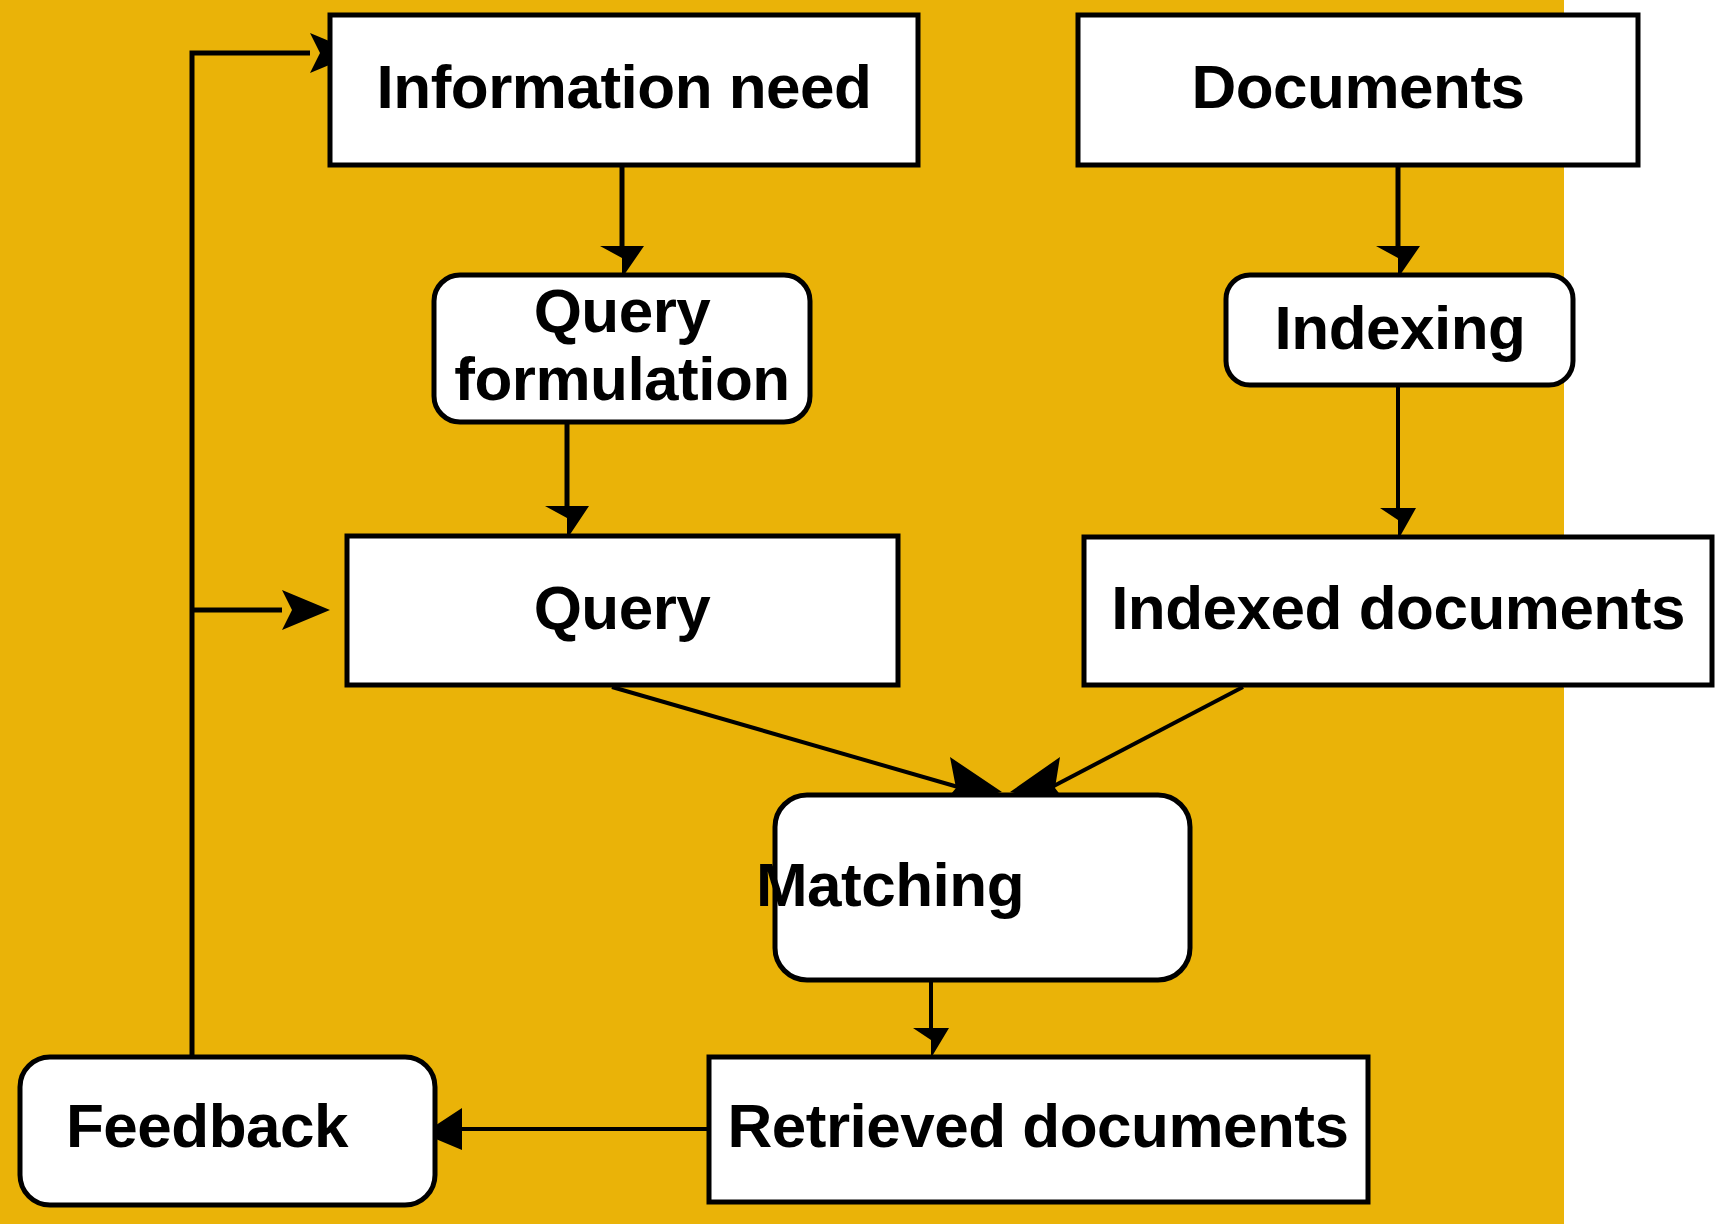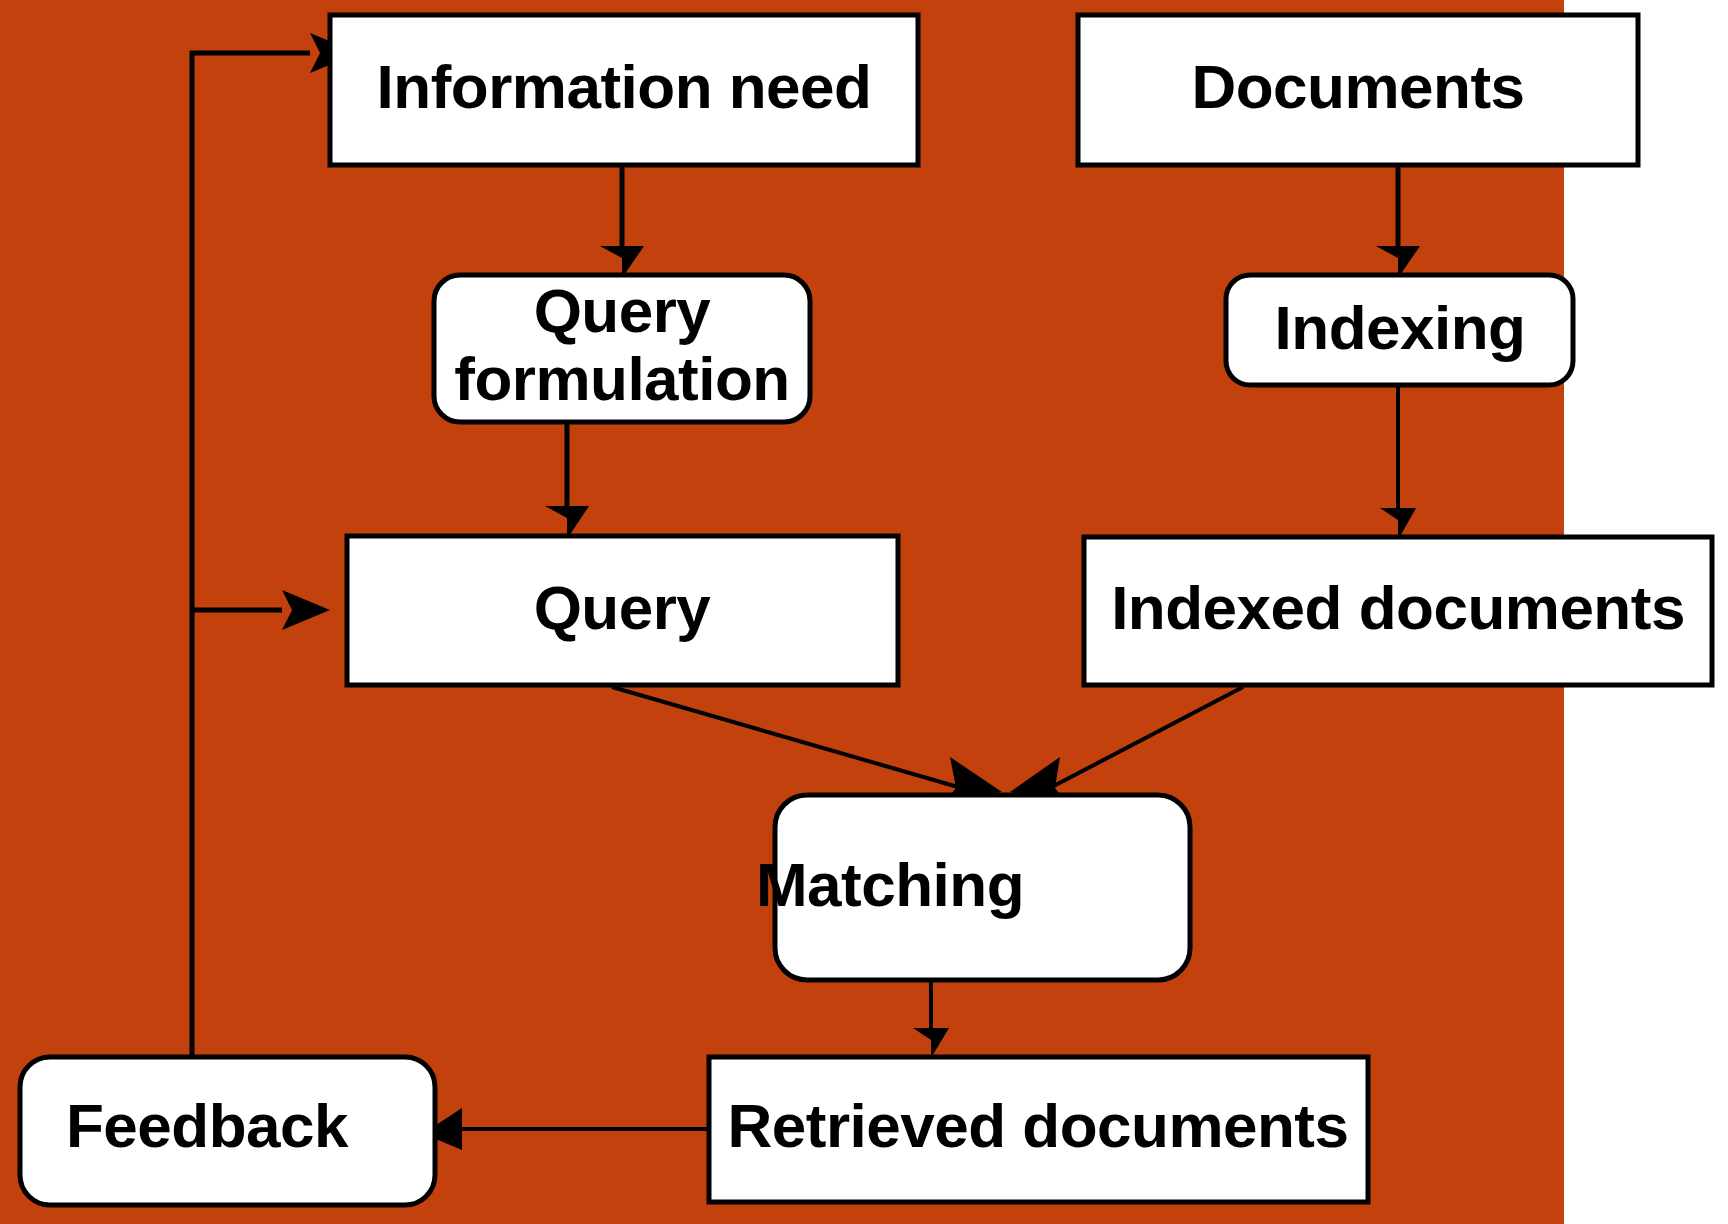--- a/index.html
+++ b/index.html
@@ -10,21 +10,21 @@
   body {
     width: 1728px;
     height: 1224px;
     overflow: hidden;
     font-family: "Liberation Sans", sans-serif;
   }
   #diagram-root {
     position: relative;
     width: 1564px;
     height: 1224px;
-    background: #c2410c;
+    background: #eab308;
   }
   svg.flow {
     display: block;
     width: 1728px;
     height: 1224px;
   }
   .node-rect {
     fill: #ffffff;
     stroke: #000000;
     stroke-width: 5;

